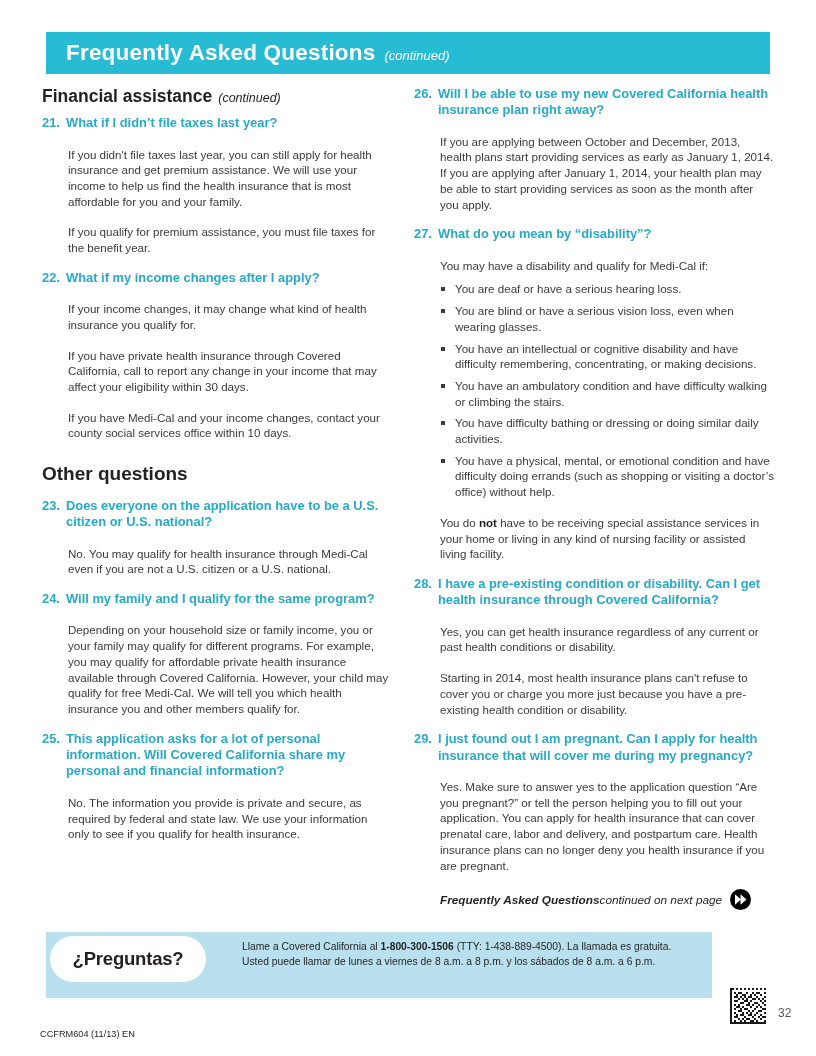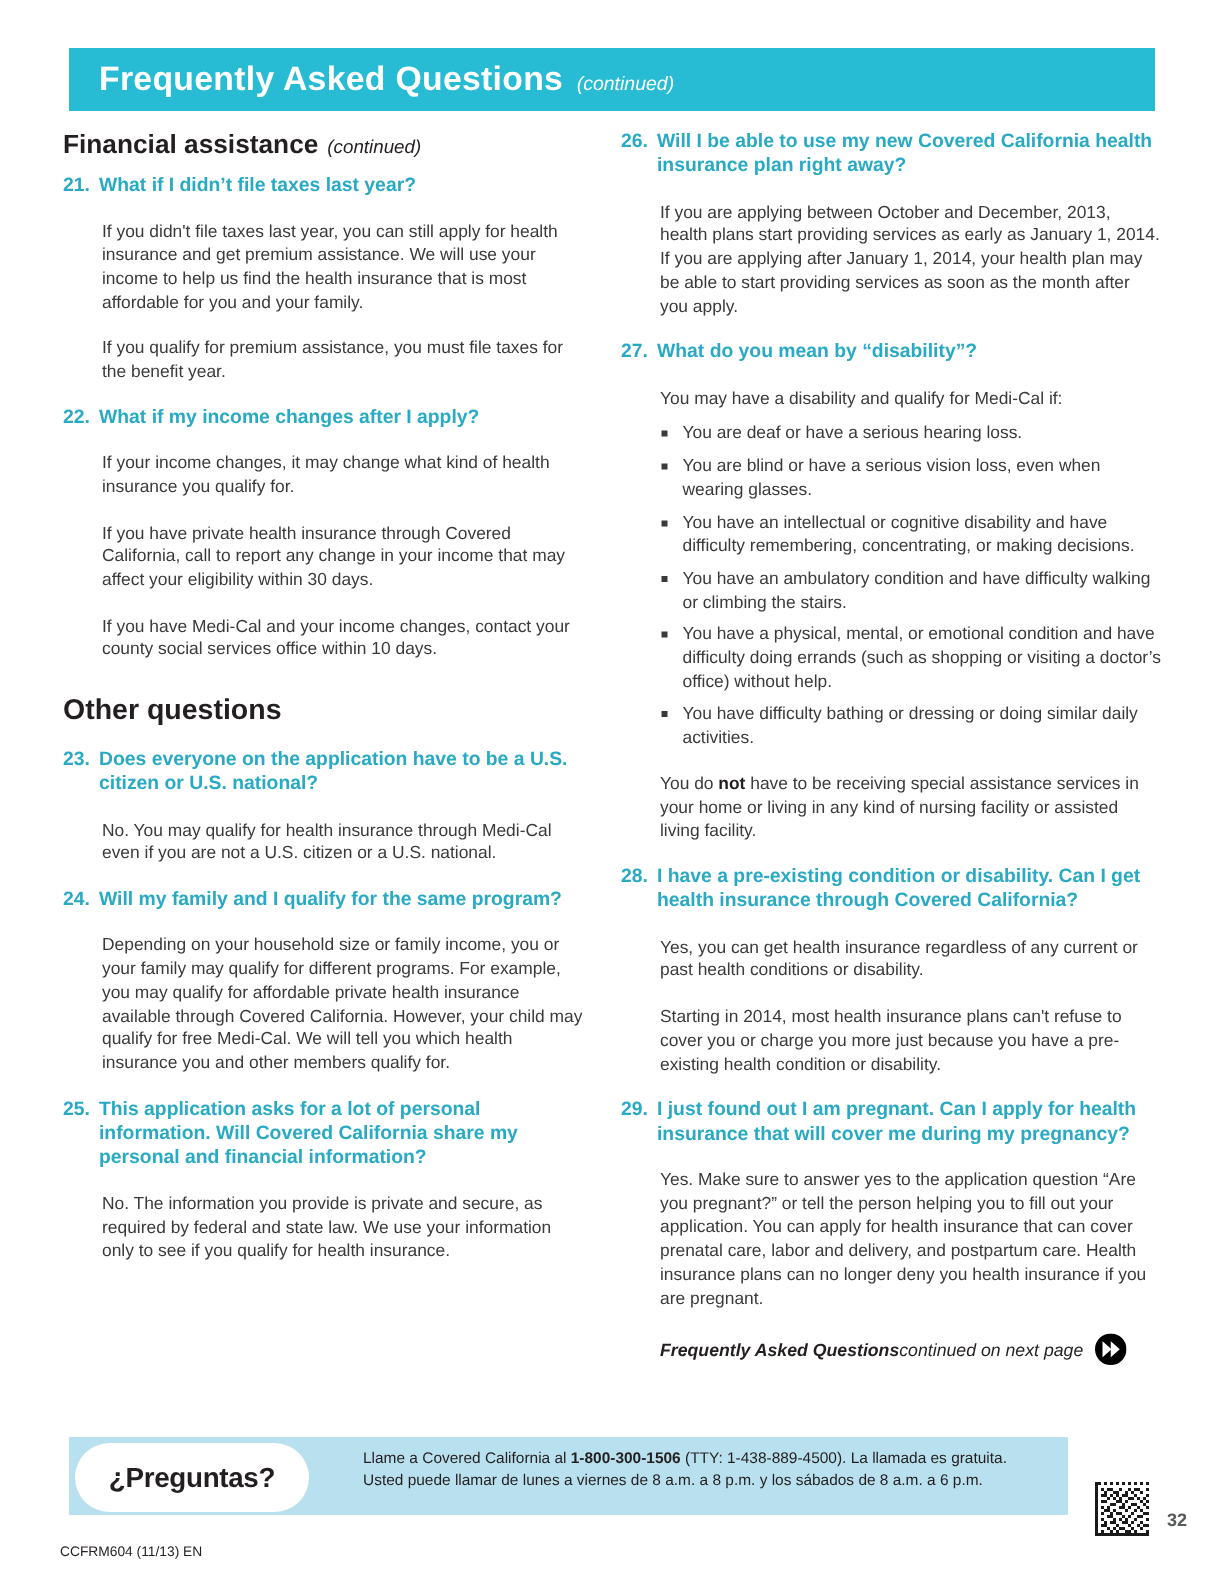--- a/index.html
+++ b/index.html
@@ -148,23 +148,23 @@
   .arrow-icon {
     display: inline-flex;
     align-items: center;
     margin-left: 8px;
   }
 
   
   .footer-box {
     position: absolute;
     left: 46px;
-    top: 958px;
+    top: 932px;
     width: 666px;
-    height: 52px;
+    height: 66px;
     background: #b9e0ee;
     box-sizing: border-box;
   }
   .preguntas-pill {
     position: absolute;
     left: 4px;
     top: 4px;
     width: 156px;
     height: 46px;
     background: #ffffff;
@@ -205,21 +205,20 @@
     top: 988px;
     width: 36px;
     height: 36px;
   }
   .page-num {
     position: absolute;
     left: 778px;
     top: 1006px;
     font-size: 12px;
     color: #58595b;
-    font-weight: bold;
   }
 </style>
 </head>
 <body>
 
 <div class="page">
 
   <div class="header-bar">
     <span class="header-title">Frequently Asked Questions</span>
     <span class="header-cont">(continued)</span>
@@ -292,22 +291,22 @@
       <div class="q">
         <span class="q-num">27.</span>
         <span class="q-text">What do you mean by “disability”?</span>
       </div>
       <p class="a">You may have a disability and qualify for Medi-Cal if:</p>
       <ul class="bullets">
         <li>You are deaf or have a serious hearing loss.</li>
         <li>You are blind or have a serious vision loss, even when wearing glasses.</li>
         <li>You have an intellectual or cognitive disability and have difficulty remembering, concentrating, or making decisions.</li>
         <li>You have an ambulatory condition and have difficulty walking or climbing the stairs.</li>
+        <li>You have difficulty bathing or dressing or doing similar daily activities.</li>
         <li>You have a physical, mental, or emotional condition and have difficulty doing errands (such as shopping or visiting a doctor’s office) without help.</li>
-        <li>You have difficulty bathing or dressing or doing similar daily activities.</li>
       </ul>
       <p class="a"><span>You do </span><b class="strong">not</b><span> have to be receiving special assistance services in your home or living in any kind of nursing facility or assisted living facility.</span></p>
     </div>
 
     <div class="qa">
       <div class="q">
         <span class="q-num">28.</span>
         <span class="q-text">I have a pre-existing condition or disability. Can I get health insurance through Covered California?</span>
       </div>
       <p class="a">Yes, you can get health insurance regardless of any current or past health conditions or disability.</p>

